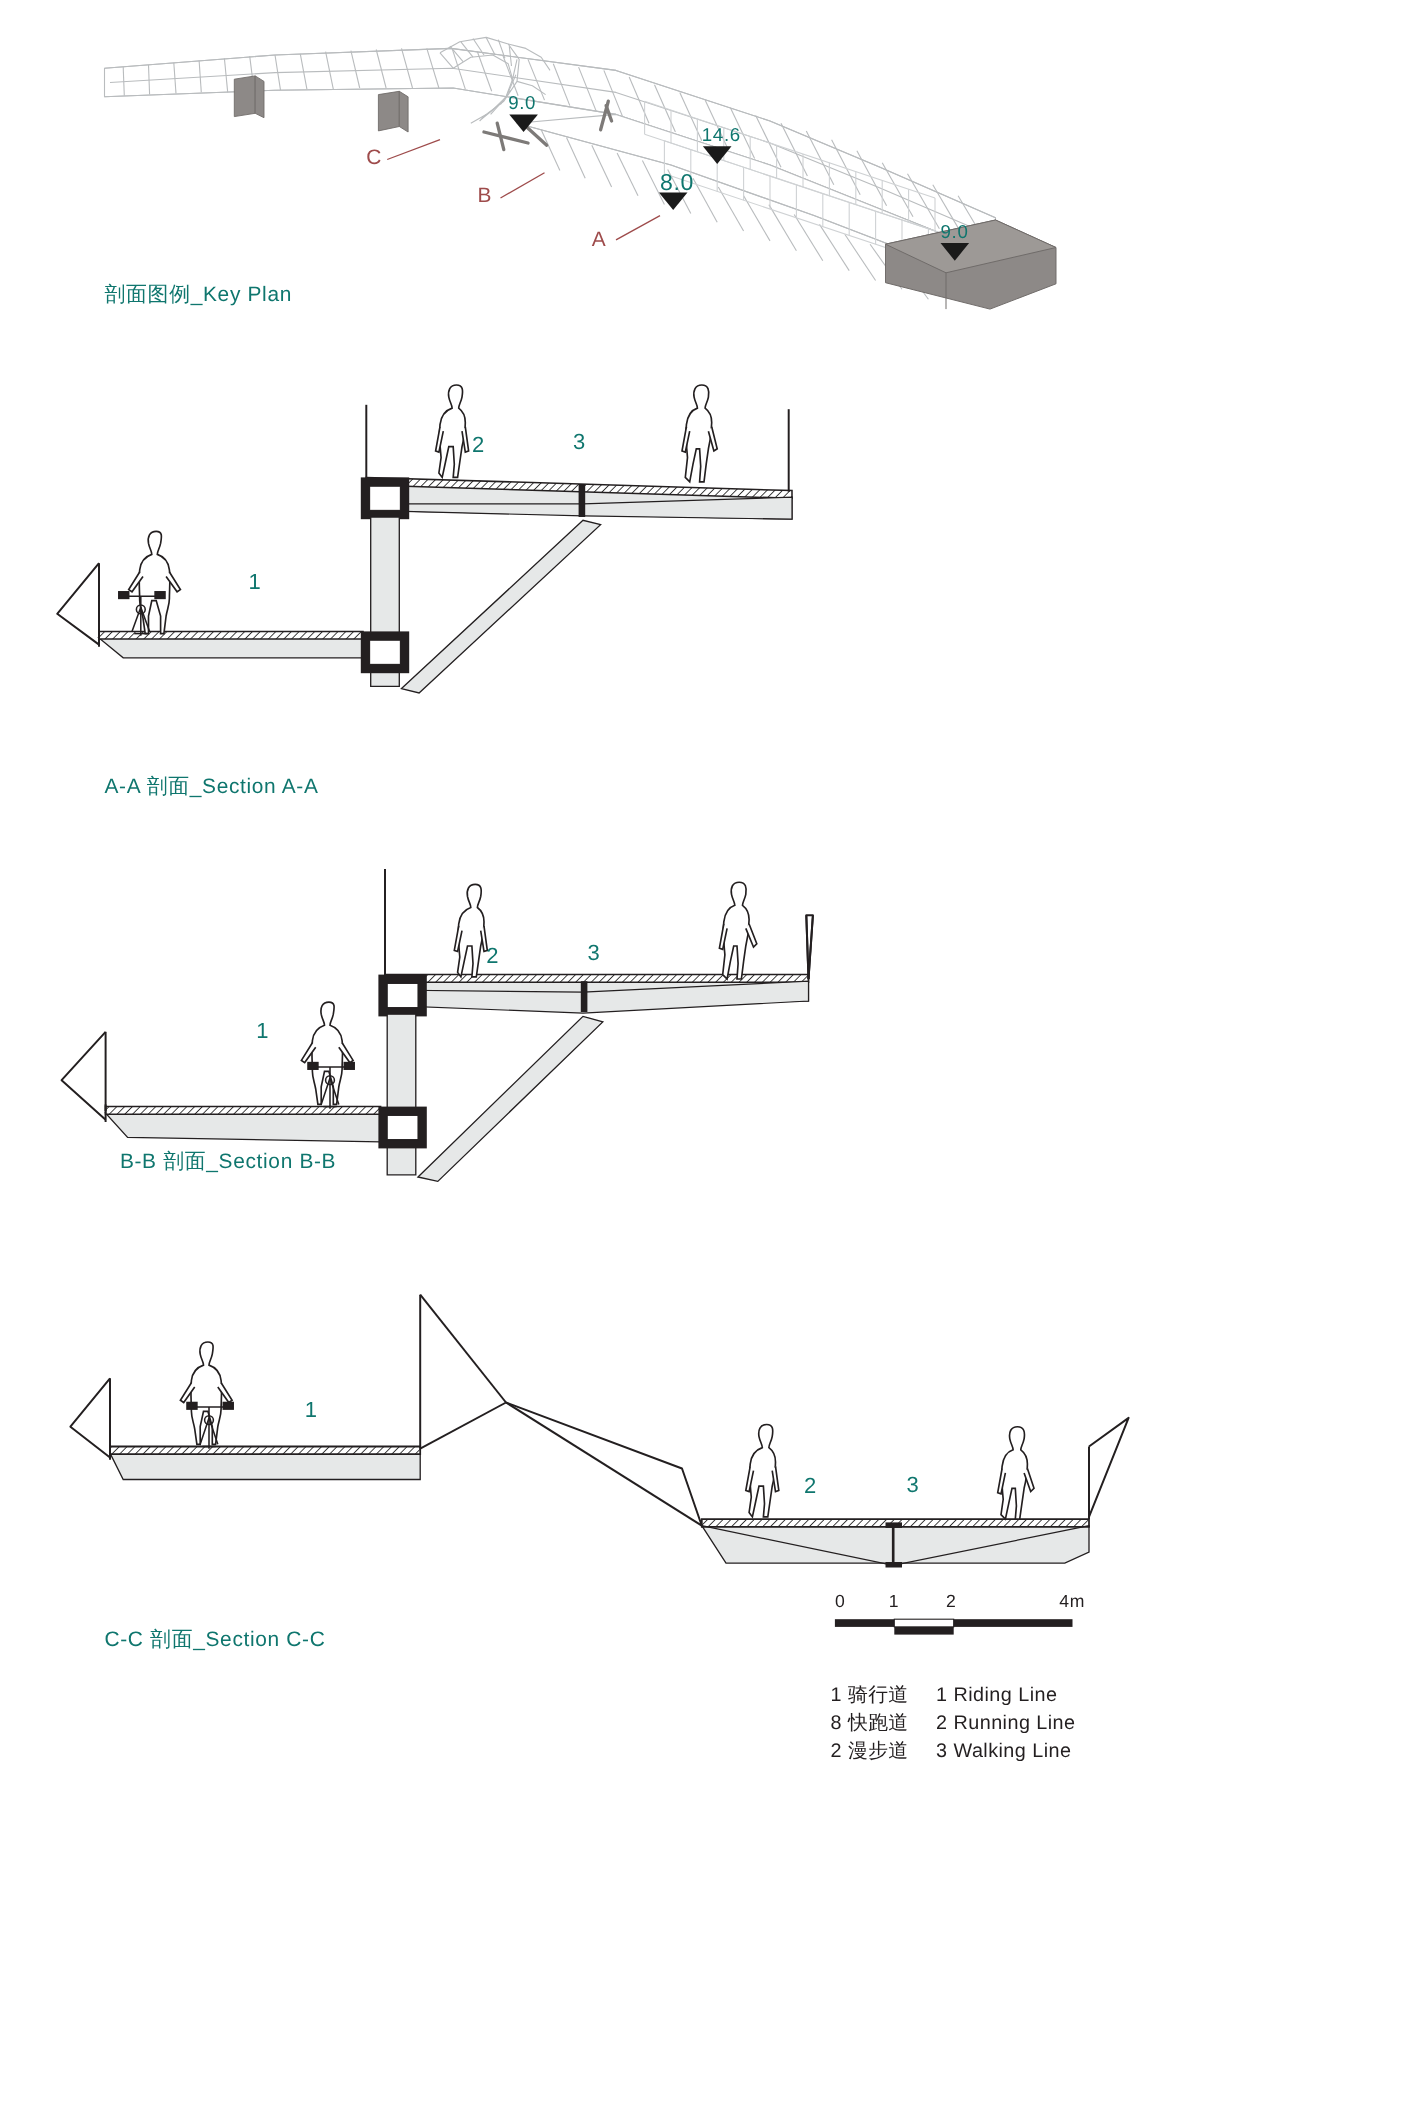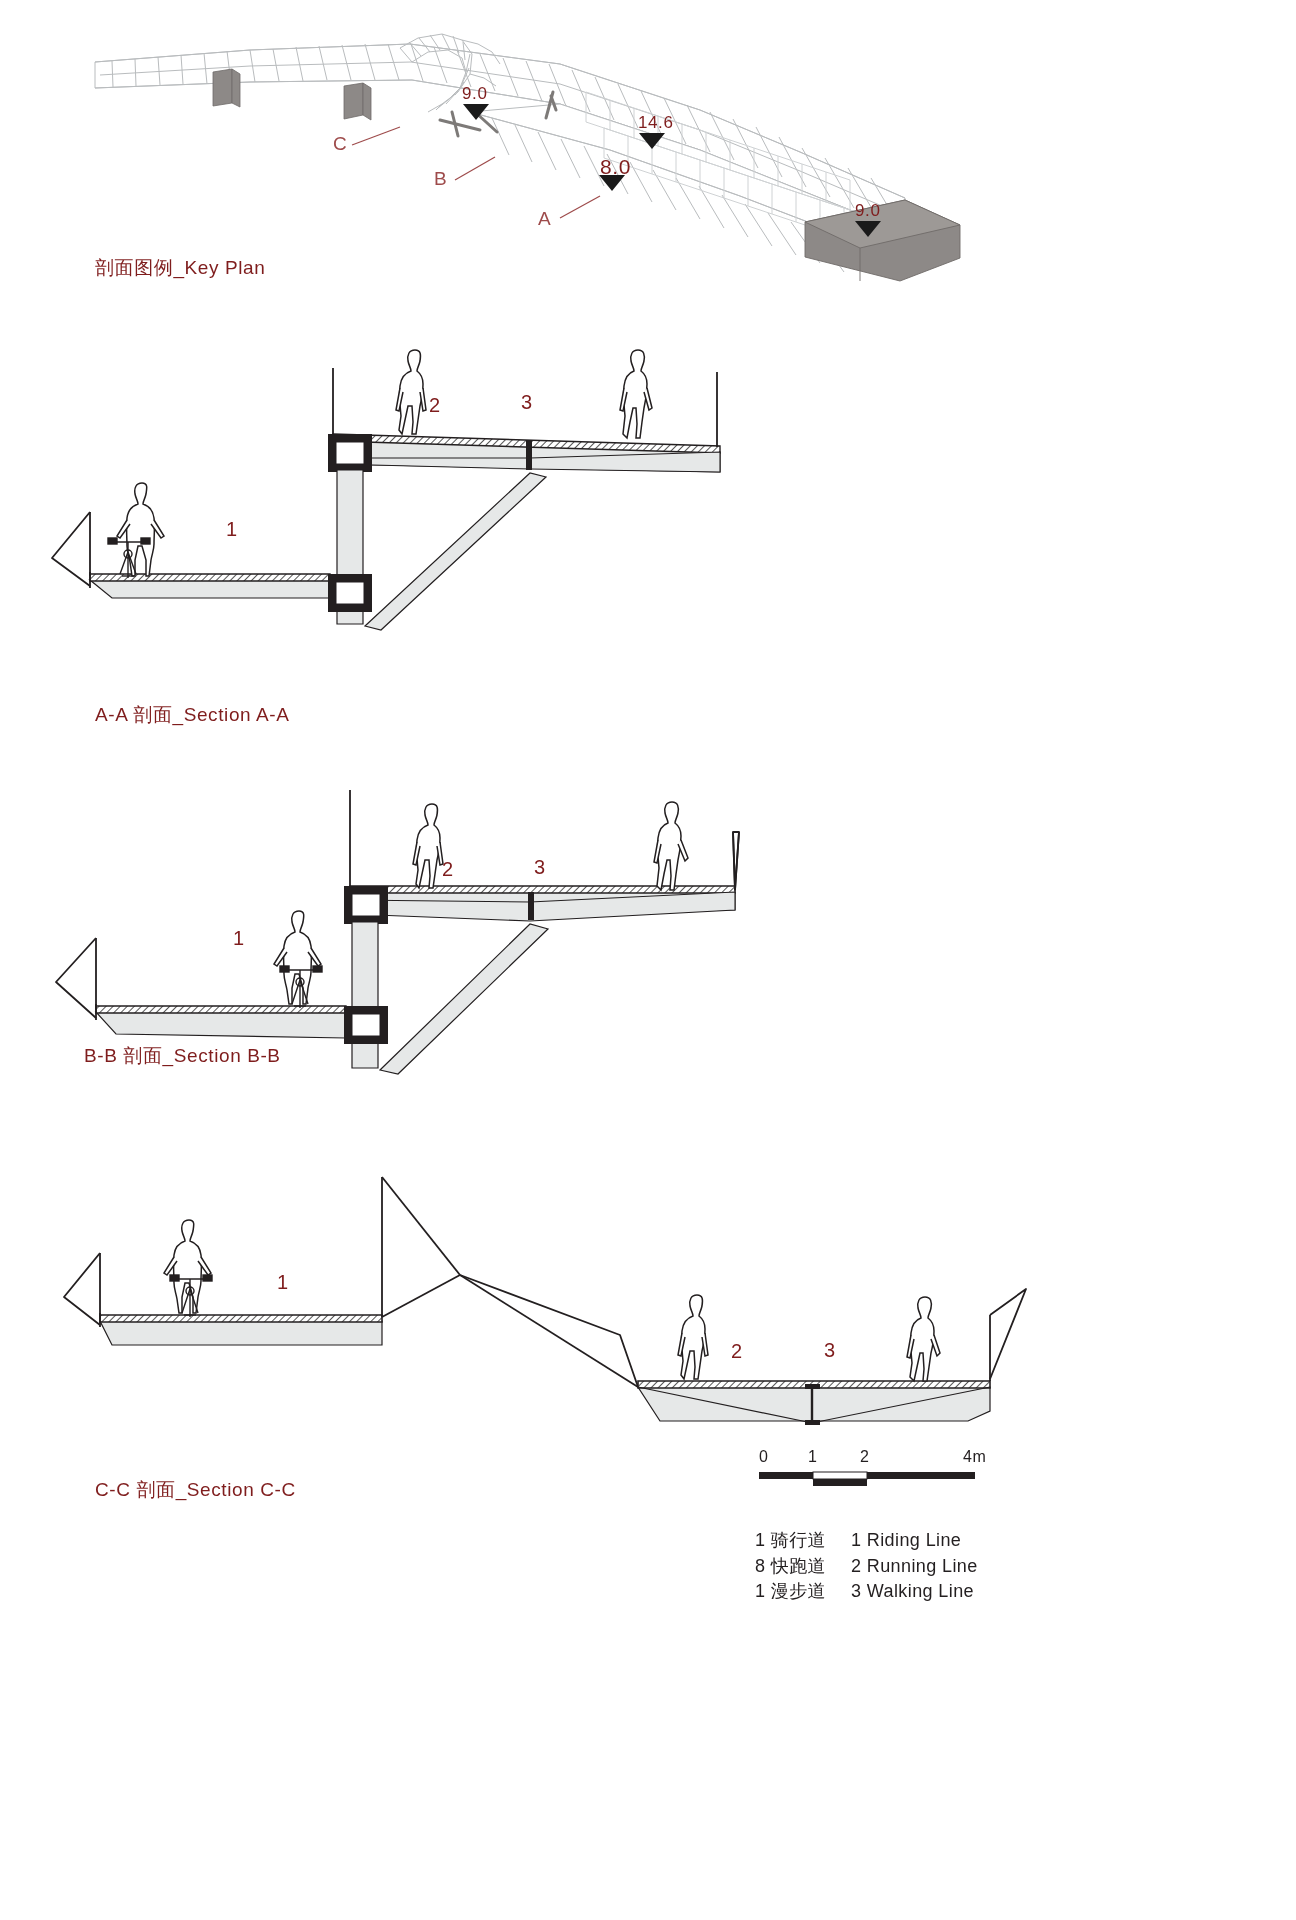--- a/index.html
+++ b/index.html
@@ -4,21 +4,21 @@
 <style>
   html,body{margin:0;padding:0;background:#ffffff;}
   body{
     width:1296px;height:1920px;position:relative;overflow:hidden;
     font-family:"Liberation Sans","DejaVu Sans",sans-serif;
     color:#231f20;
   }
   .sheet{position:absolute;inset:0;}
   .blk{position:absolute;}
   .caption{
-    font-size:19px;letter-spacing:.6px;color:#7f1d1d;white-space:nowrap;
+    font-size:19px;letter-spacing:.6px;color:#0f766e;white-space:nowrap;
     font-family:"Liberation Sans","DejaVu Sans",sans-serif;font-weight:400;
   }
   svg{display:block;overflow:visible;}
   .legend-wrap{position:absolute;left:755px;top:1448px;width:330px;}
   .scalebar-nums{position:relative;height:20px;}
   .scalebar-nums span{
     position:absolute;font-size:16px;color:#231f20;letter-spacing:.5px;
     font-family:"Liberation Sans","DejaVu Sans",sans-serif;
   }
   .legend-table{margin-top:34px;font-size:18px;line-height:1.42;letter-spacing:.4px;}
@@ -394,21 +394,21 @@
 
   <div class="blk" style="left:233px;top:927px;">
     <span class="caption" style="font-size:20px;">1</span>
   </div>
   <div class="blk" style="left:442px;top:858px;">
     <span class="caption" style="font-size:20px;">2</span>
   </div>
   <div class="blk" style="left:534px;top:856px;">
     <span class="caption" style="font-size:20px;">3</span>
   </div>
-  <div class="blk" style="left:84px;top:1043px;">
+  <div class="blk" style="left:109px;top:1043px;">
     <span class="caption">B-B 剖面_Section B-B</span>
   </div>
 
   <div class="blk" style="left:60px;top:1165px;">
     <svg width="1010" height="280" viewBox="0 0 1010 280">
       <defs>
         <pattern id="hatchC" width="5" height="5" patternUnits="userSpaceOnUse" patternTransform="rotate(45)">
           <rect width="5" height="5" fill="#ffffff"></rect>
           <line x1="0" y1="0" x2="0" y2="5" stroke="#2a2a2a" stroke-width="1.6"></line>
         </pattern>
@@ -518,19 +518,19 @@
     <div class="legend-table">
       <div class="legend-row">
         <span class="legend-cn">1 骑行道</span>
         <span class="legend-en">1 Riding Line</span>
       </div>
       <div class="legend-row">
         <span class="legend-cn">8 快跑道</span>
         <span class="legend-en">2 Running Line</span>
       </div>
       <div class="legend-row">
-        <span class="legend-cn">1 漫步道</span>
+        <span class="legend-cn">2 漫步道</span>
         <span class="legend-en">3 Walking Line</span>
       </div>
     </div>
   </div>
 
 </div>
 
 </body></html>

